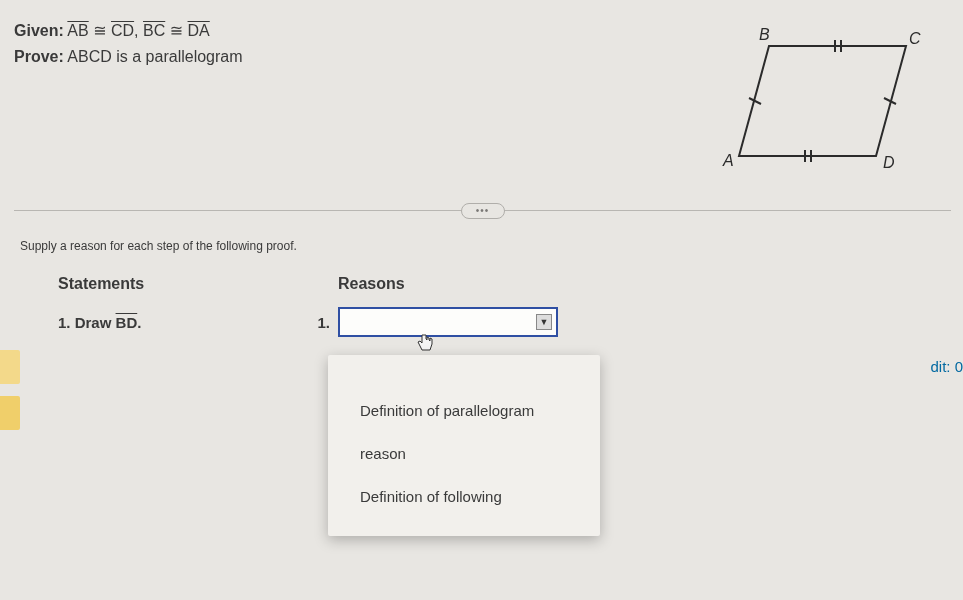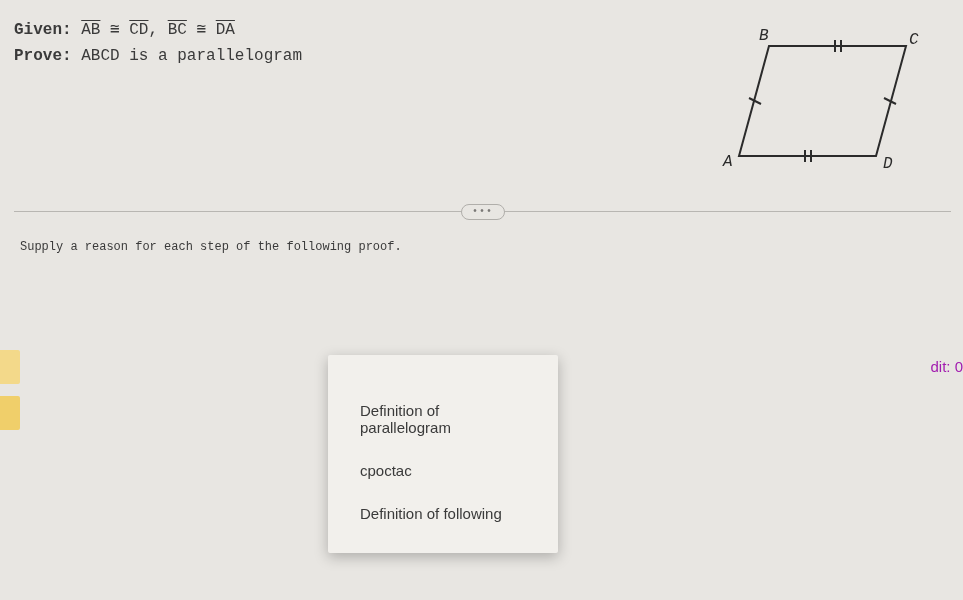--- a/index.html
+++ b/index.html
@@ -7,21 +7,20 @@
       font-family: Arial, Helvetica, sans-serif;
       background: #e8e6e2;
       width: 963px;
       height: 600px;
       position: relative;
       overflow: hidden;
       color: #3a3a3a;
     }
     .content {
       padding: 18px 12px 0 14px;
-      font-family: Liberation Mono, monospace;
     }
     .header-row {
       display: flex;
       justify-content: space-between;
       align-items: flex-start;
     }
     .problem-text {
       font-size: 16px;
       line-height: 1.6;
     }
@@ -117,38 +116,38 @@
       left: 75px;
       top: 24px;
       font-size: 16px;
       pointer-events: none;
       color: #444;
     }
     .dropdown {
       position: absolute;
       left: 328px;
       top: 355px;
-      width: 230px;
+      width: 272px;
       background: #f2f0ec;
       border-radius: 2px;
       box-shadow: 0 4px 14px rgba(0,0,0,0.25);
       padding: 34px 0 18px 0;
     }
     .dropdown-item {
       padding: 13px 32px;
       font-size: 15px;
       color: #3a3a3a;
       cursor: pointer;
     }
     .side-label {
       position: absolute;
       right: 0;
       top: 358px;
       font-size: 15px;
-      color: #a21caf;
+      color: #0369a1;
     }
     .edge-tabs {
       position: absolute;
       left: 0;
       top: 350px;
     }
     .edge-tab {
       width: 20px;
       height: 34px;
       margin-bottom: 12px;
@@ -202,22 +201,41 @@
     </div>
   </div>
 
   <div class="divider-wrap">
     <hr class="divider">
     <div class="divider-pill">•••</div>
   </div>
 
   <div class="instruction">Supply a reason for each step of the following proof.</div>
 
+  <div class="proof-grid">
+    <div class="col-header">Statements</div>
+    <div></div>
+    <div class="col-header">Reasons</div>
+
+    <div class="statement">
+      <span>1.</span>
+      <span>Draw </span><span class="overline">BD</span><span>.</span>
+    </div>
+    <div class="step-num">1.</div>
+    <div class="reason-select">
+      <span class="arrow">▼</span>
+      <span class="cursor-icon">
+        <svg width="20" height="22" viewBox="0 0 20 22">
+            <path d="M7 2v8l-2-2-2 1 4 8h8l2-6V6l-2-1v3l-1-1V5l-2-1v3l-1-1V2z" fill="#f4f4f4" stroke="#333" stroke-width="1"></path>
+          </svg>
+      </span>
+    </div>
+  </div>
 
 </div>
 
 <div class="dropdown">
   <div class="dropdown-item">Definition of parallelogram</div>
-  <div class="dropdown-item">cpoctac</div>
+  <div class="dropdown-item">reason</div>
   <div class="dropdown-item">Definition of following</div>
 </div>
 
 <div class="side-label">dit: 0</div>
 
 </body></html>

